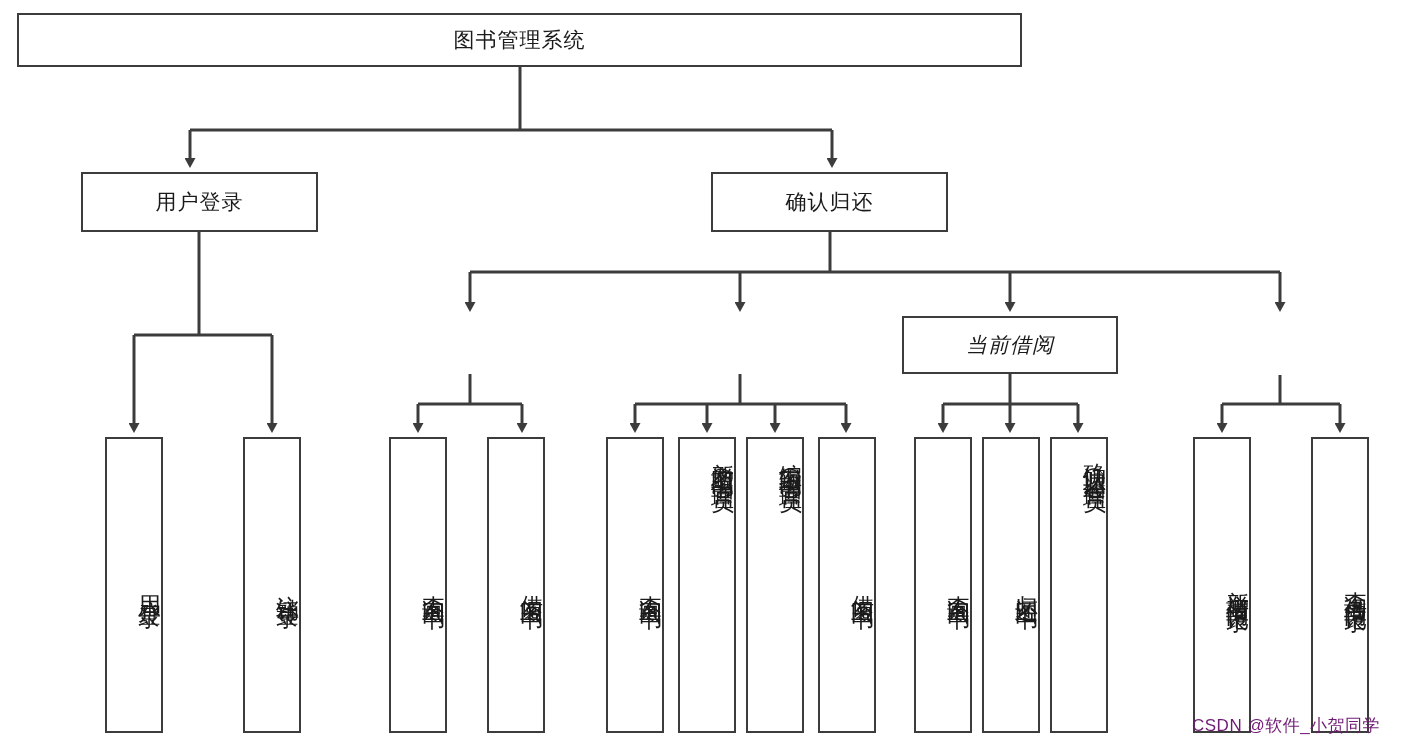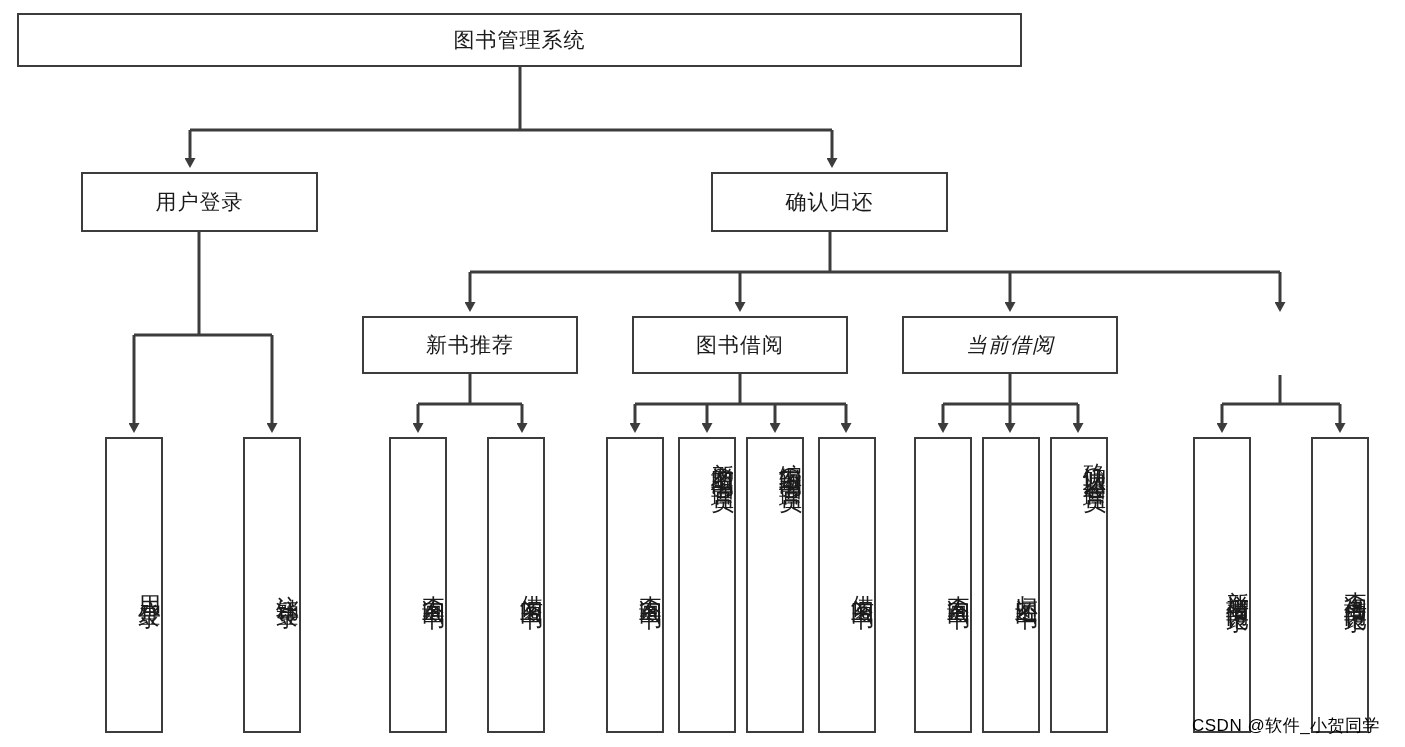--- a/index.html
+++ b/index.html
@@ -55,21 +55,21 @@
     width: 100%;
     text-align: center;
     display: block;
   }
   .node.vert.centered {
     align-items: center;
     padding-top: 0;
   }
   .watermark {
     position: absolute;
-    color: #000000;
+    color: #701a75;
     font-size: 17px;
     white-space: nowrap;
     letter-spacing: 0.5px;
   }
 </style>
 </head>
 <body>
 
 <div id="canvas">
 
@@ -127,26 +127,20 @@
     <span class="label">图书管理系统</span>
   </div>
 
   <div class="node horiz" style="left:81px; top:172px; width:237px; height:60px;">
     <span class="label">用户登录</span>
   </div>
   <div class="node horiz" style="left:711px; top:172px; width:237px; height:60px;">
     <span class="label">确认归还</span>
   </div>
 
-  <div class="node horiz" style="left:362px; top:316px; width:216px; height:58px;">
-    <span class="label">新书推荐</span>
-  </div>
-  <div class="node horiz" style="left:632px; top:316px; width:216px; height:58px;">
-    <span class="label">图书借阅</span>
-  </div>
   <div class="node horiz" style="left:902px; top:316px; width:216px; height:58px;font-style:italic;">
     <span class="label">当前借阅</span>
   </div>
 
   <div class="node vert centered" style="left:105px; top:437px; width:58px; height:296px;">
     <span class="label">用户登录</span>
   </div>
   <div class="node vert centered" style="left:243px; top:437px; width:58px; height:296px;">
     <span class="label">注销登录</span>
   </div>

